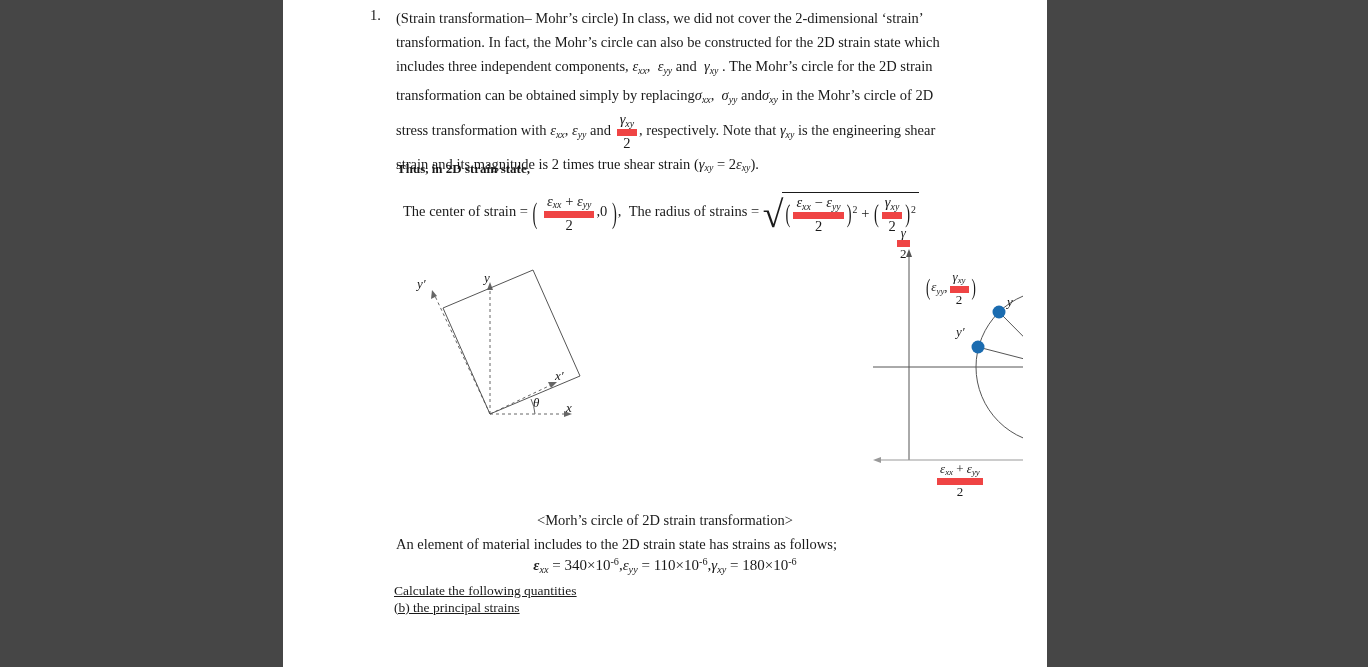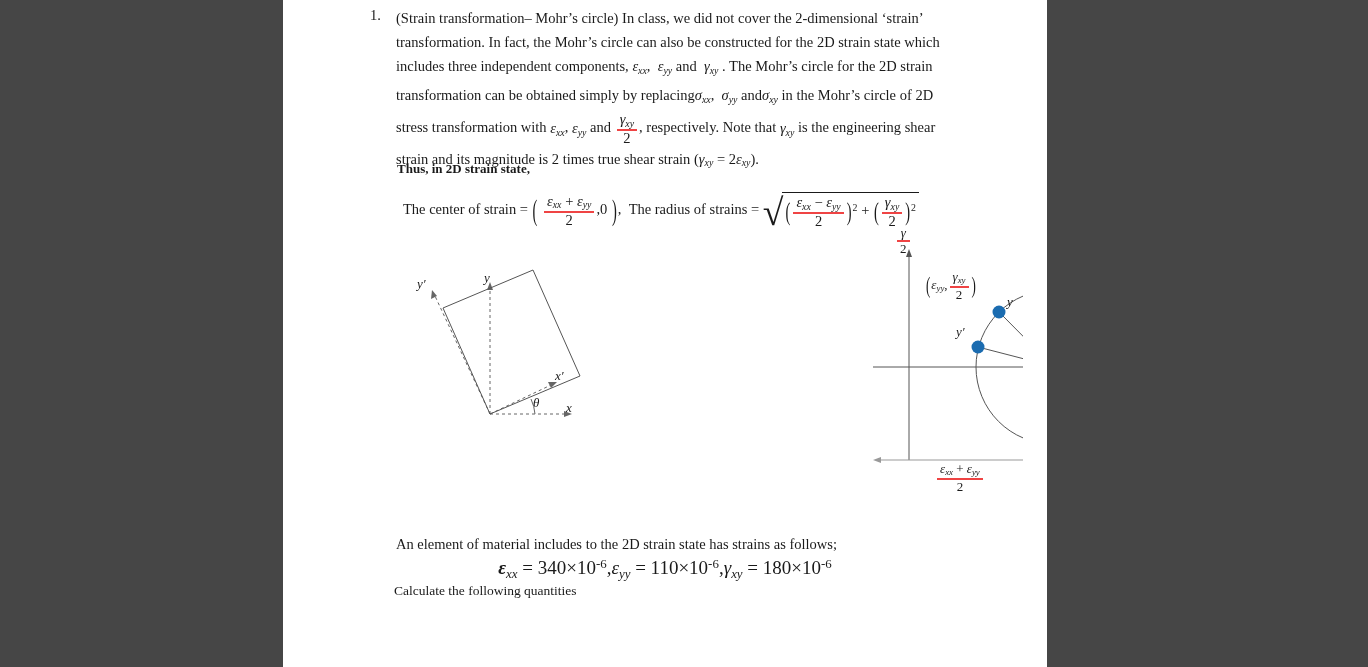--- a/index.html
+++ b/index.html
@@ -32,21 +32,21 @@
   .it { font-style: italic; }
   .sub { font-size: 0.68em; vertical-align: -0.28em; font-style: italic; margin-top: 20px; }
   .sup { font-size: 0.68em; vertical-align: 0.5em; }
   .frac {
     display: inline-block;
     vertical-align: middle;
     text-align: center;
     line-height: 1.05;
     margin: 0 2px;
   }
-  .frac > .num { display: block; border-bottom: 2px solid #ef4444; padding: 0 3px; }
+  .frac > .num { display: block; border-bottom: 7px solid #ef4444; padding: 0 3px; }
   .frac > .den { display: block; padding: 0 3px; }
   .paren {
     display: inline-block;
     vertical-align: middle;
     font-size: 1.0em;
     transform: scaleY(2.0);
     margin: 0 1px;
   }
   .paren-sm {
     display: inline-block;
@@ -113,29 +113,29 @@
   .given-line {
     position: absolute;
     left: 113px; top: 536px;
     font-size: 14.5px;
   }
   .given-eq {
     position: absolute;
     left: 0; top: 556px;
     width: 764px;
     text-align: center;
-    font-size: 19px;
+    font-size: 15px;
   }
   .calc-head {
     position: absolute;
     left: 111px; top: 583px;
     font-size: 13.5px;
     line-height: 16.5px;
   }
-  .calc-head div { white-space: nowrap; }
+  .calc-head div { white-space: nowrap; text-decoration: underline; }
 
   
   .figure {
     position: absolute;
     left: 120px; top: 232px;
     width: 620px; height: 275px;
   }
   .figure svg { display: block; }
 
   .fig-label {
@@ -244,32 +244,34 @@
         </div>
 
         <div class="fig-label" style="left:532px; top:230px; font-size:13px;">
           <span class="frac it">
             <span class="num"><span>ε</span><span class="sub">xx</span><span style="font-style:normal"> <span>+</span> </span><span>ε</span><span class="sub">yy</span></span>
             <span class="den" style="font-style:normal">2</span>
           </span>
         </div>
       </div>
 
+      <div class="fig-caption">&lt;Morh’s circle of 2D strain transformation&gt;</div>
 
       <div class="given-line">An element of material includes to the 2D strain state has strains as follows;</div>
 
       <div class="given-eq">
         <span class="it"><b><span>ε</span></b><span class="sub">xx</span></span>
         <span>=</span>
         <span>340</span><span>×</span><span>10</span><span class="sup">-6</span><span>,</span><span class="it"><span>ε</span><span class="sub">yy</span></span>
         <span>=</span>
         <span>110</span><span>×</span><span>10</span><span class="sup">-6</span><span>,</span><span class="it"><span>γ</span><span class="sub">xy</span></span>
         <span>=</span>
         <span>180</span><span>×</span><span>10</span><span class="sup">-6</span>
       </div>
 
       <div class="calc-head">
         <div>Calculate the following quantities</div>
+        <div>(b) the principal strains</div>
       </div>
 
     </div>
   </div>
 </div>
 
 </body></html>

